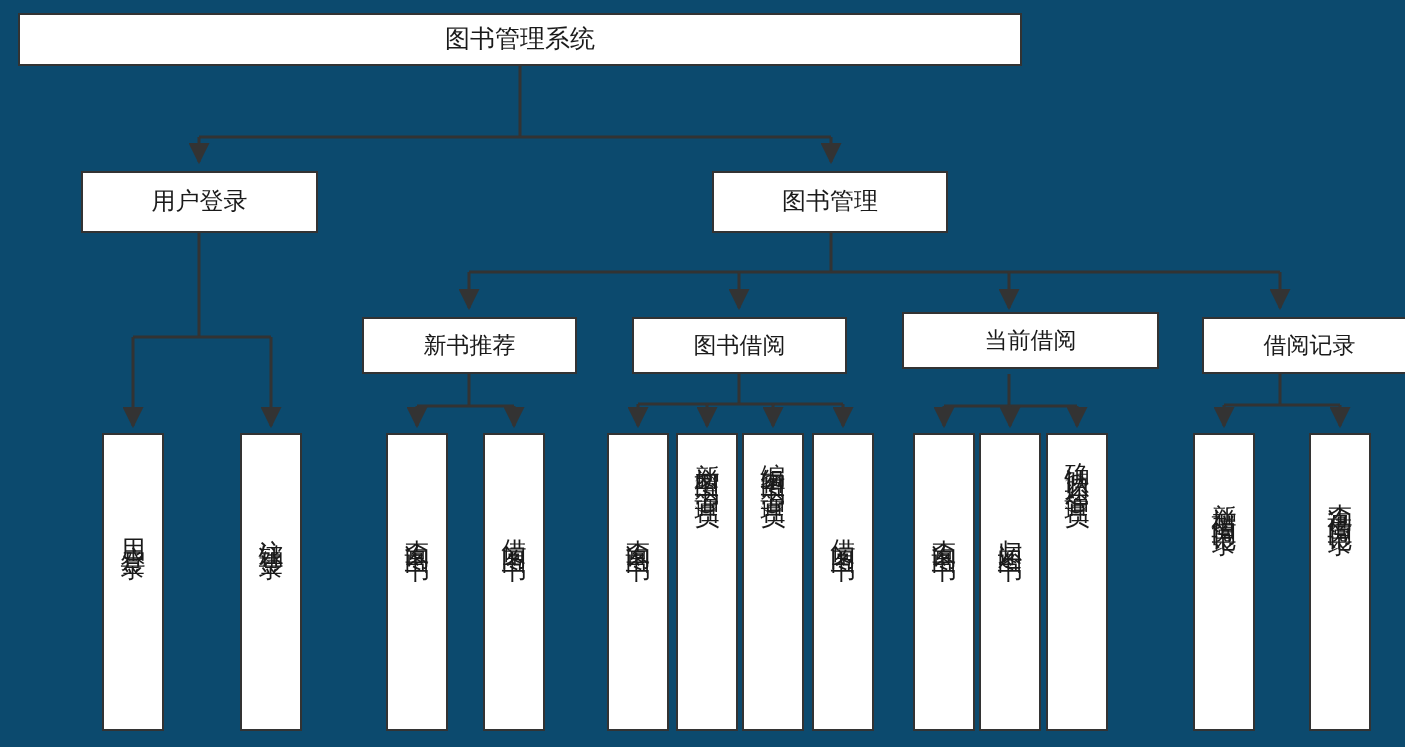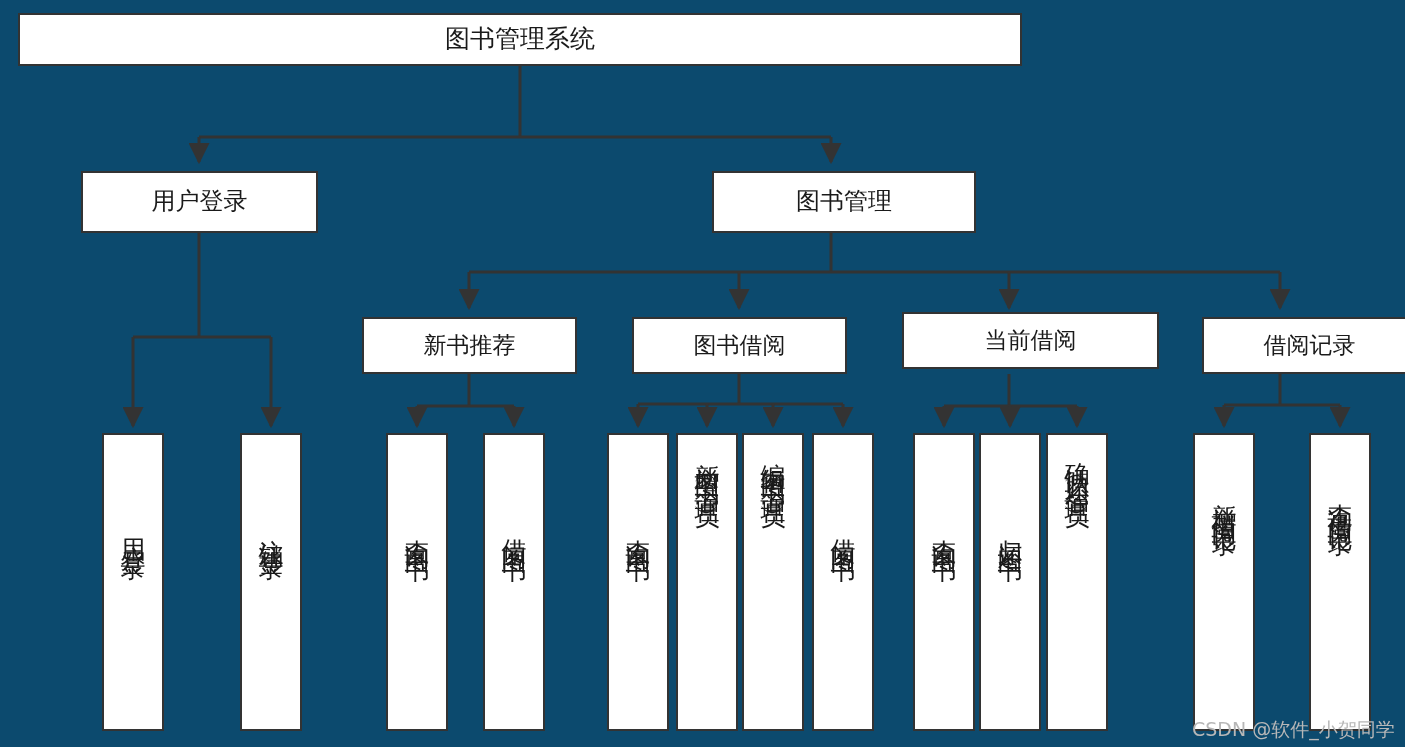--- a/index.html
+++ b/index.html
@@ -124,21 +124,21 @@
     </g>
   </svg>
 
   <div class="node root" style="left:18px; top:13px; width:1004px; height:53px;">
     <span class="node-label">图书管理系统</span>
   </div>
 
   <div class="node level1" style="left:81px; top:171px; width:237px; height:62px;">
     <span class="node-label">用户登录</span>
   </div>
-  <div class="node level1" style="left:712px; top:171px; width:264px; height:62px;">
+  <div class="node level1" style="left:712px; top:171px; width:236px; height:62px;">
     <span class="node-label">图书管理</span>
   </div>
 
   <div class="node level2" style="left:632px; top:317px; width:215px; height:57px;">
     <span class="node-label">图书借阅</span>
   </div>
   <div class="node level2" style="left:362px; top:317px; width:215px; height:57px;">
     <span class="node-label">新书推荐</span>
   </div>
   <div class="node level2" style="left:902px; top:312px; width:257px; height:57px;">
@@ -185,15 +185,14 @@
     <span class="node-label">确认归还（管理员）</span>
   </div>
 
   <div class="node leaf" style="left:1193px; top:433px; width:62px; height:298px; padding-top:48px;">
     <span class="node-label">新增借阅记录</span>
   </div>
   <div class="node leaf" style="left:1309px; top:433px; width:62px; height:298px; padding-top:48px;">
     <span class="node-label">查询借阅记录</span>
   </div>
 
-  <div class="watermark">CSDN @软件_小贺同学</div>
 
 </div>
 
 </body></html>

